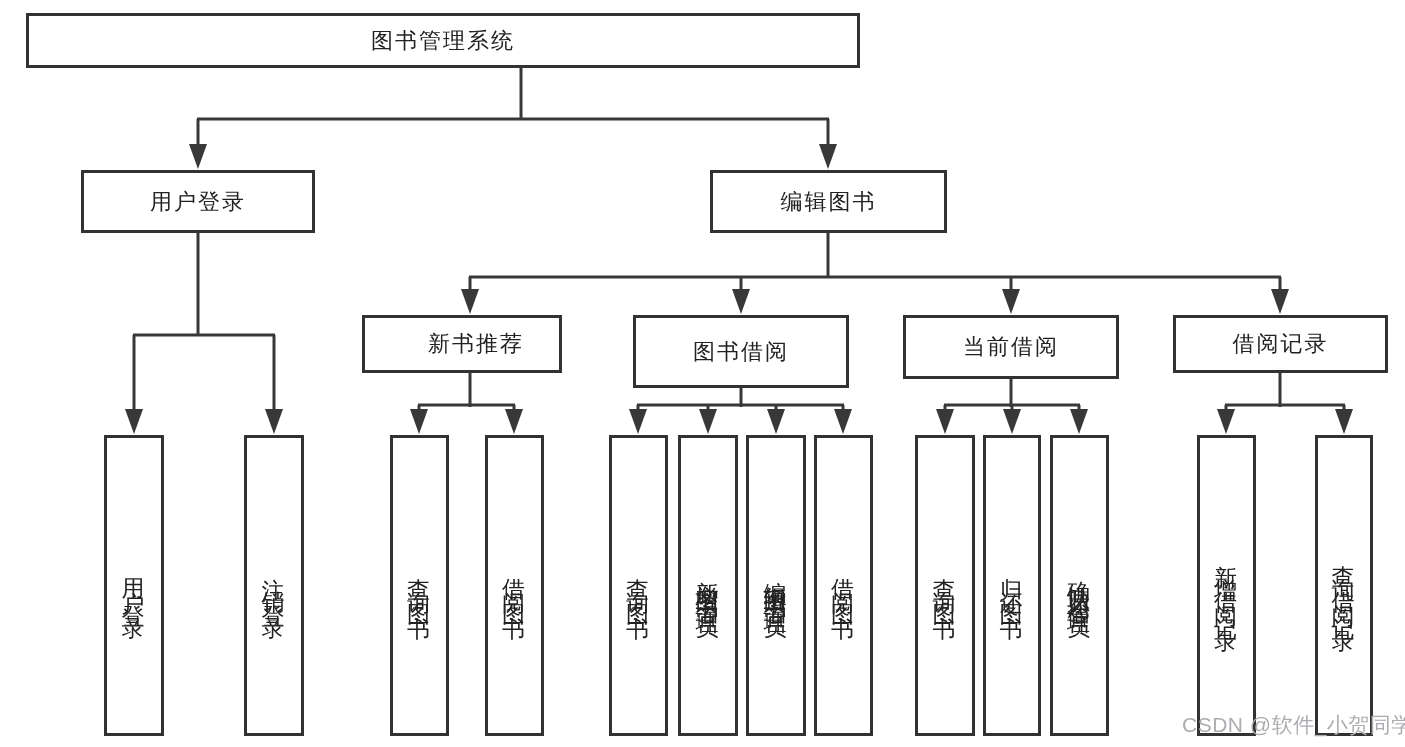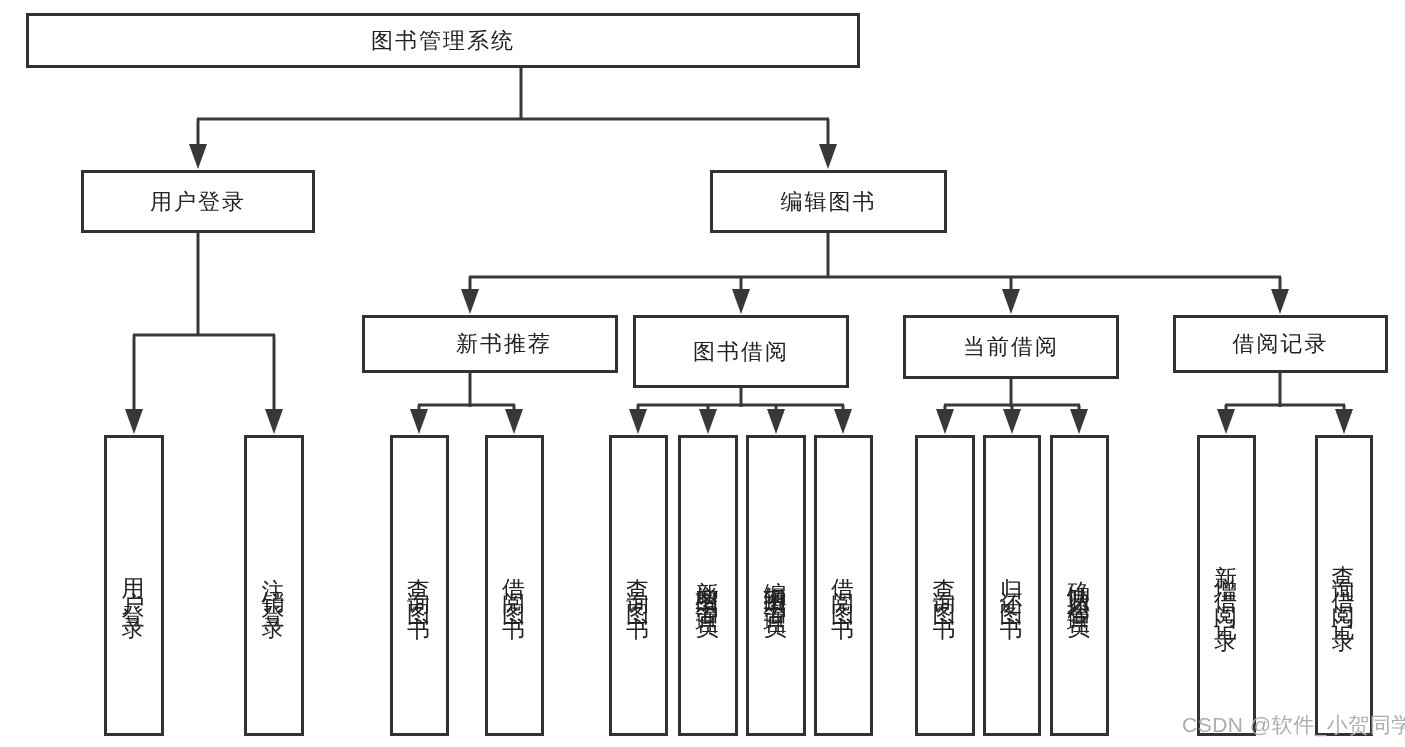--- a/index.html
+++ b/index.html
@@ -98,21 +98,21 @@
       <line x1="1344" y1="405" x2="1344" y2="412"></line>
       <polygon points="1344,434 1335,409 1353,409"></polygon>
     </g>
   </svg>
 
   <div class="node" style="left:26px;top:13px;width:834px;height:55px;text-align:right;">图书管理系统</div>
 
   <div class="node" style="left:81px;top:170px;width:234px;height:63px;">用户登录</div>
   <div class="node" style="left:710px;top:170px;width:237px;height:63px;">编辑图书</div>
 
-  <div class="node" style="left:362px;top:315px;width:256px;height:58px;padding-left:28px;">新书推荐</div>
+  <div class="node" style="left:362px;top:315px;width:200px;height:58px;padding-left:28px;">新书推荐</div>
   <div class="node" style="left:633px;top:315px;width:216px;height:73px;">图书借阅</div>
   <div class="node" style="left:903px;top:315px;width:216px;height:64px;">当前借阅</div>
   <div class="node" style="left:1173px;top:315px;width:215px;height:58px;">借阅记录</div>
 
   <div class="node leaf" style="left:104px;top:435px;width:60px;height:301px;">用户登录</div>
   <div class="node leaf" style="left:244px;top:435px;width:60px;height:301px;">注销登录</div>
 
   <div class="node leaf" style="left:390px;top:435px;width:59px;height:301px;">查询图书</div>
   <div class="node leaf" style="left:485px;top:435px;width:59px;height:301px;">借阅图书</div>
 

